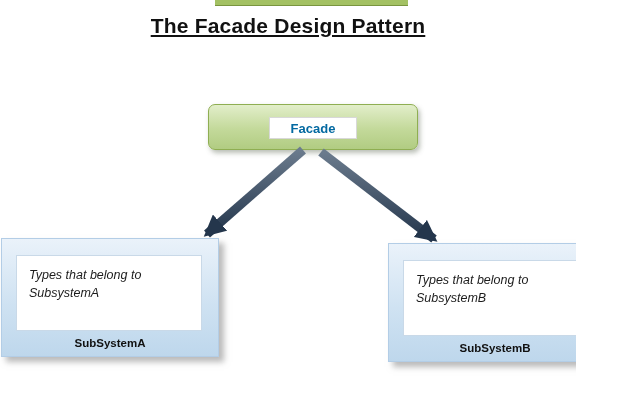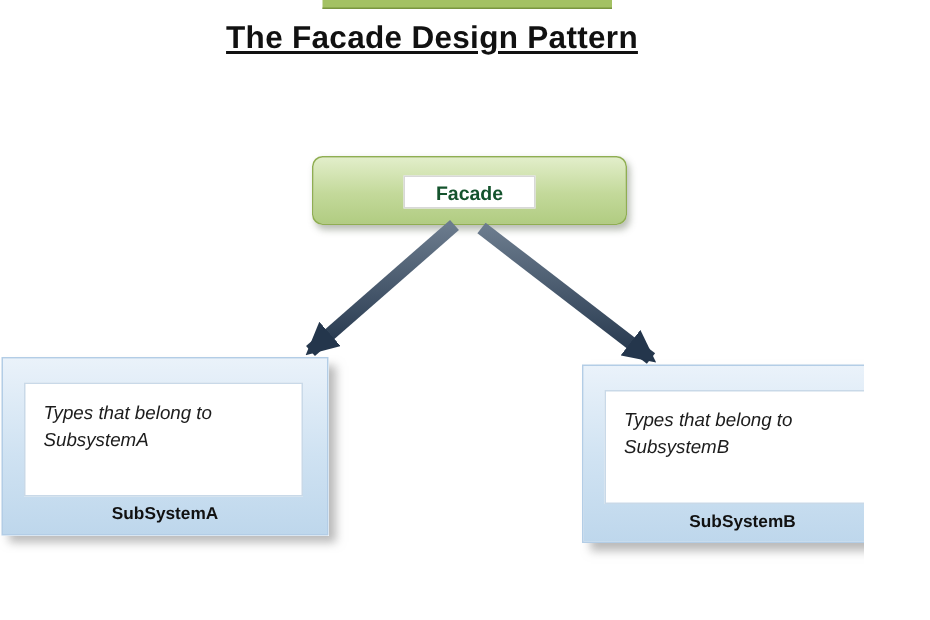--- a/index.html
+++ b/index.html
@@ -62,21 +62,21 @@
     height: 20px;
     background: #ffffff;
     border: 1px solid #d8d8d8;
     display: flex;
     align-items: center;
     justify-content: center;
   }
   .facade-label-plate span {
     font-size: 13px;
     font-weight: bold;
-    color: #14532d;
+    color: #0369a1;
   }
 
   
   .arrows-layer {
     position: absolute;
     left: 0;
     top: 0;
     pointer-events: none;
   }
 

